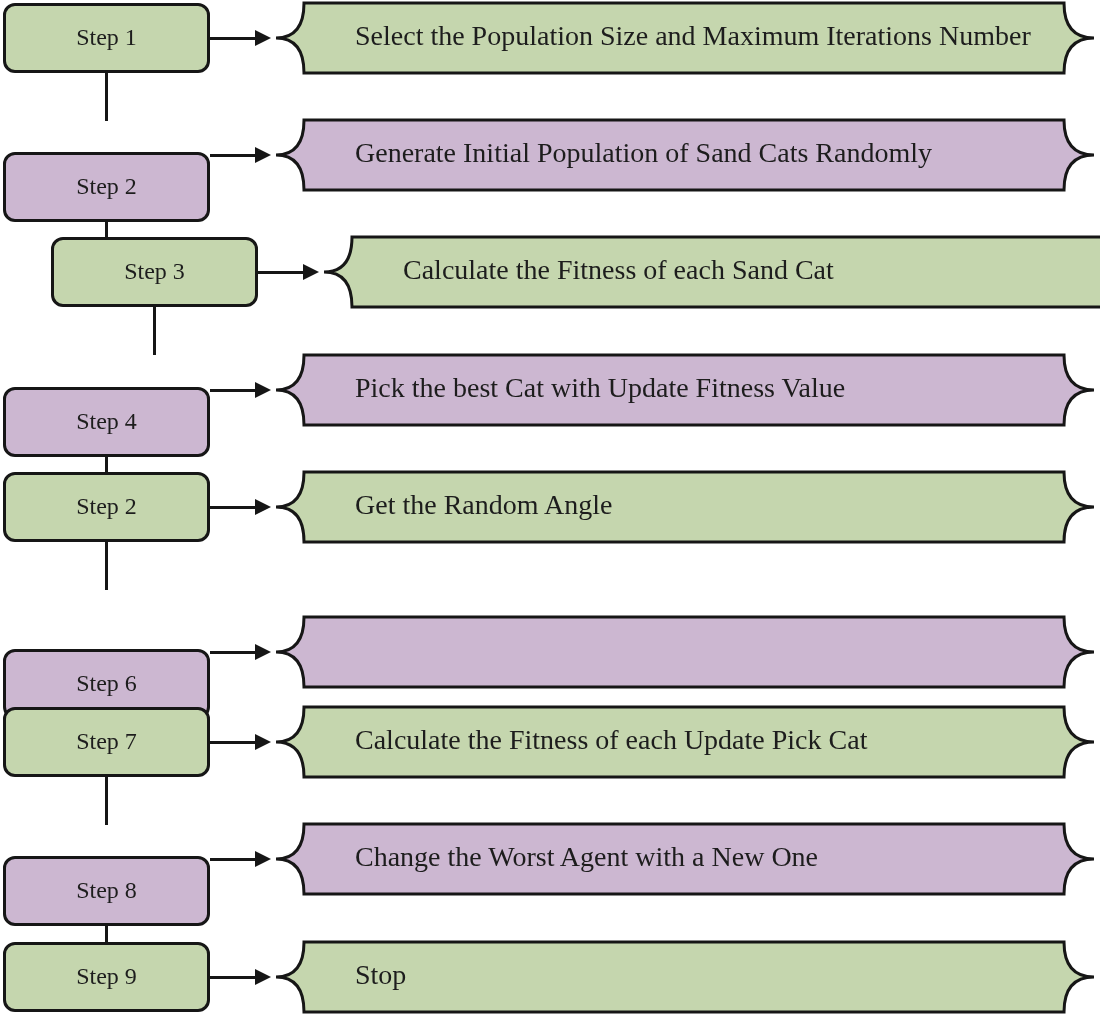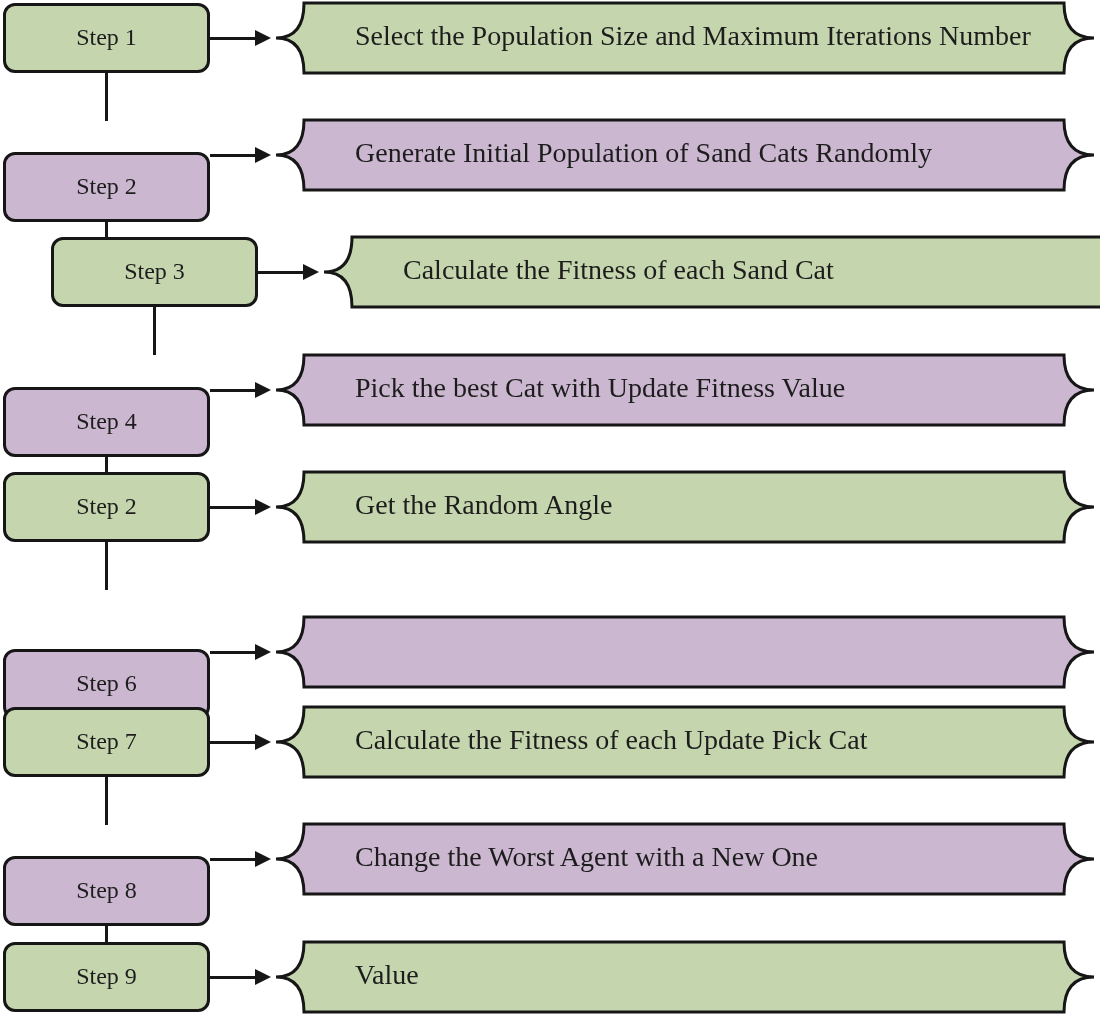--- a/index.html
+++ b/index.html
@@ -226,16 +226,16 @@
   <div class="row color-green">
 
     <div class="step-box">
       <span class="step-label">Step 9</span>
     </div>
     <div class="hline"></div>
     <div class="arrowhead"></div>
     <svg class="banner" viewBox="0 0 824 74" preserveAspectRatio="none">
       <path d="M 30,2 L 790,2 Q 790,37 820,37 Q 790,37 790,72 L 30,72 Q 30,37 2,37 Q 30,37 30,2 Z"></path>
     </svg>
-    <div class="banner-text">Value</div>
+    <div class="banner-text">Stop</div>
   </div>
 
 </div>
 
 </body></html>

